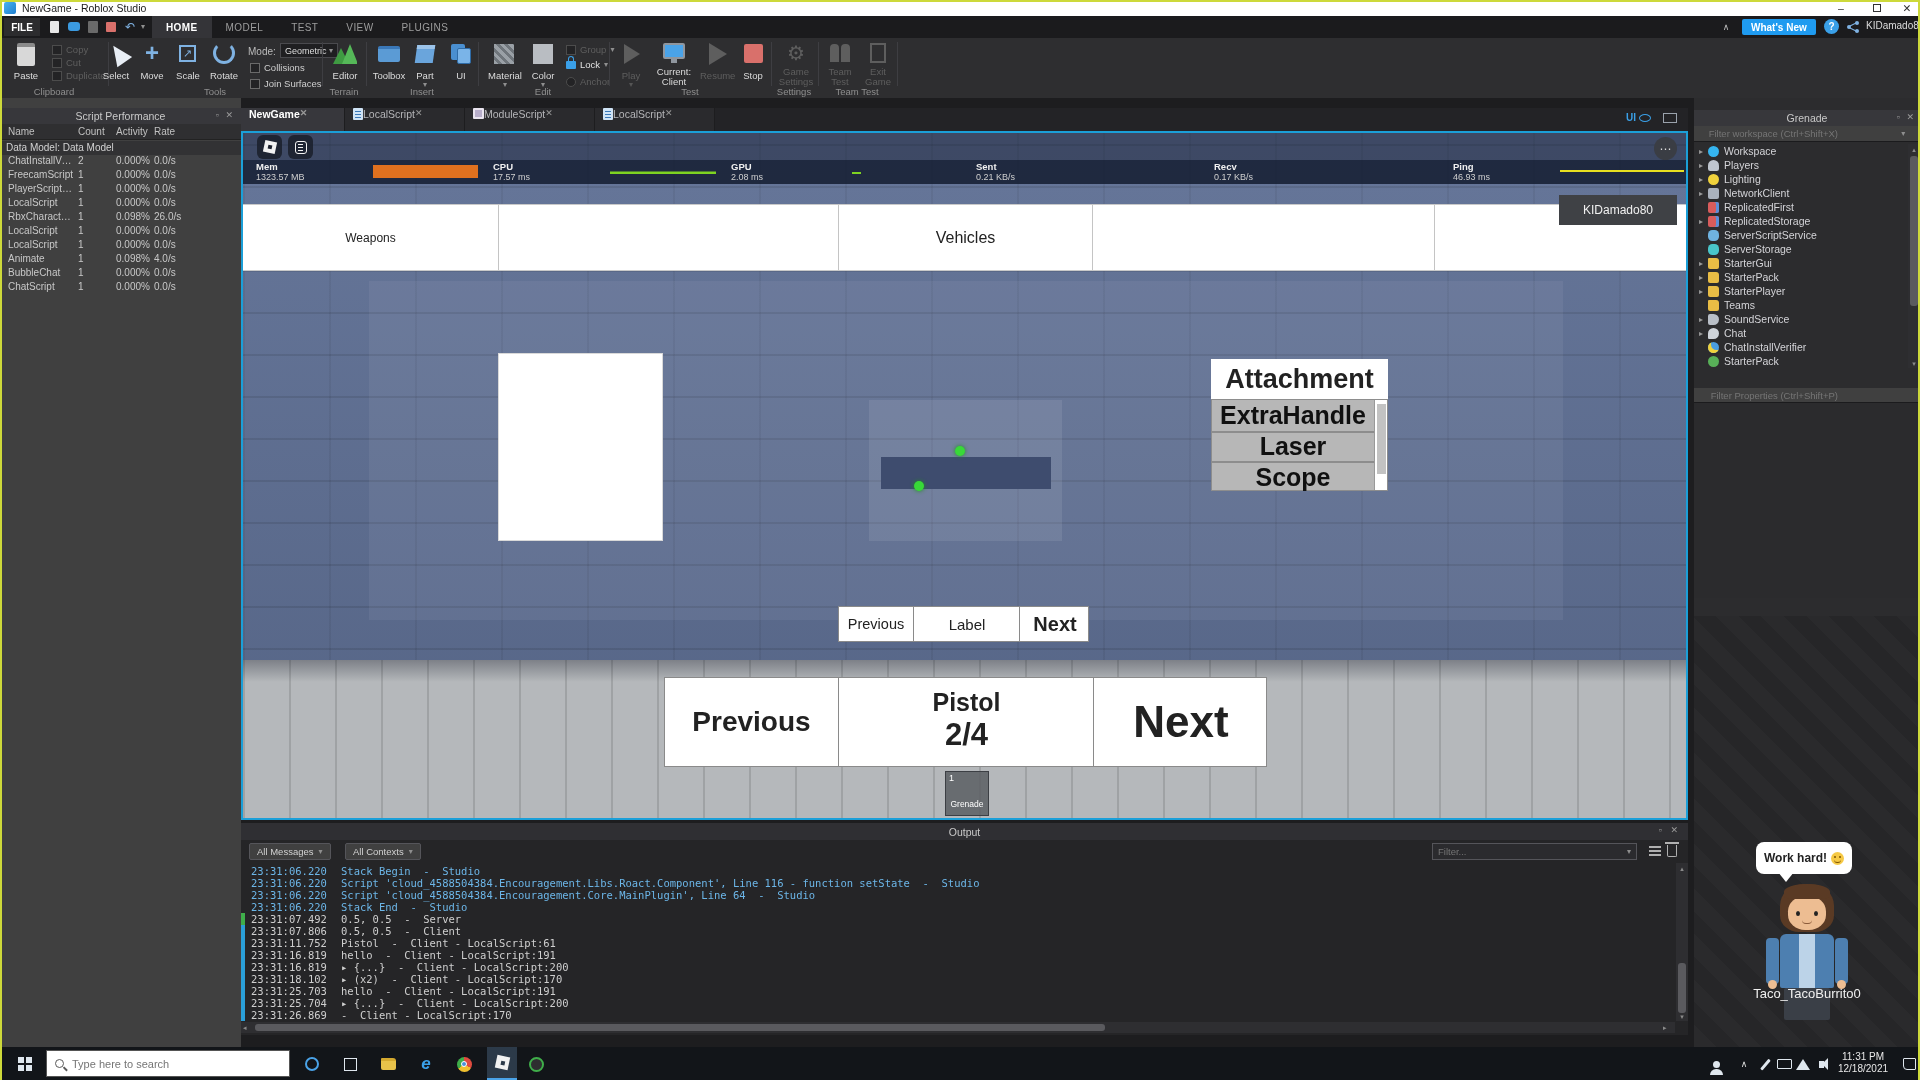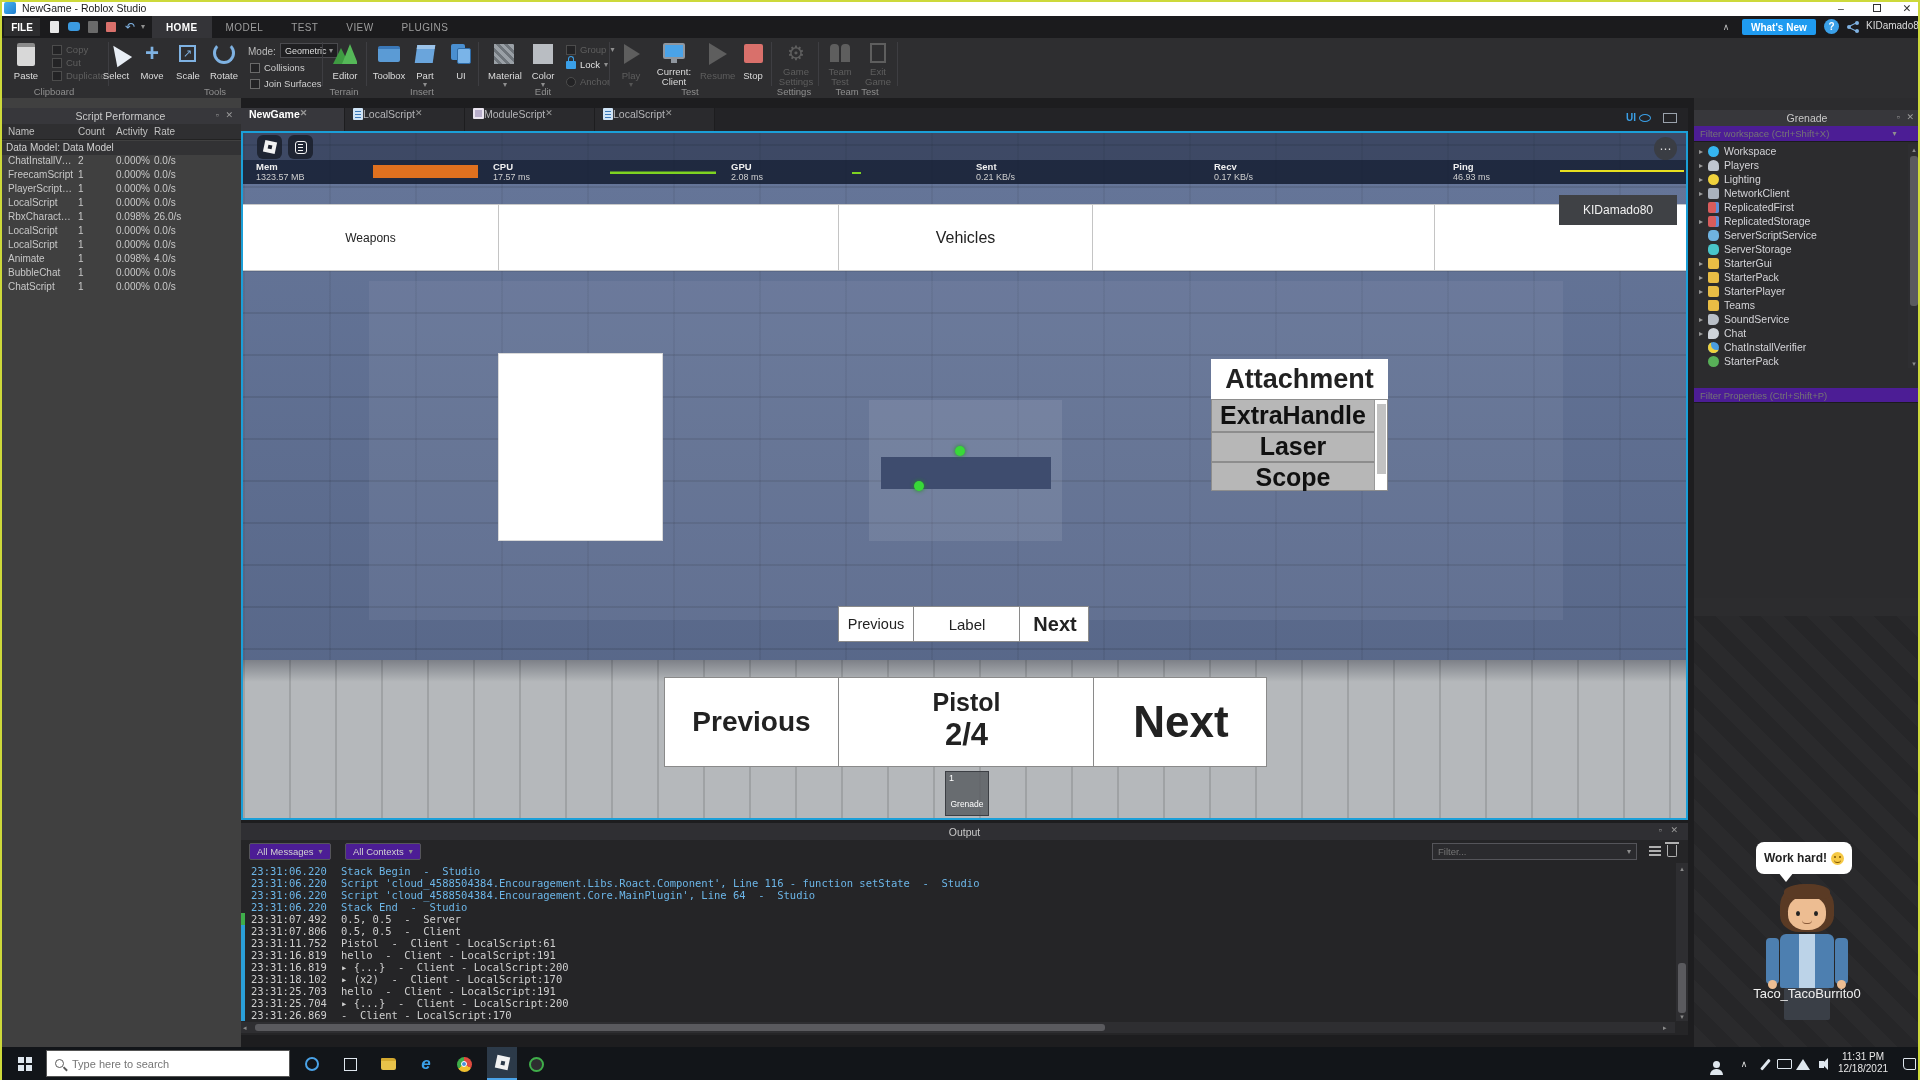--- a/index.html
+++ b/index.html
@@ -22,21 +22,21 @@
   .rib-lbl{position:absolute;top:48px;height:12px;width:90px;text-align:center;color:#8f8f8f;font-size:9.5px}
   .big-lbl{position:absolute;top:30px;width:100%;text-align:center;font-size:9.5px;color:#dcdcdc}
   .dis{color:#5e5e5e!important}
   .smallrow{position:absolute;font-size:9.5px;color:#5e5e5e;display:flex;align-items:center;gap:4px}
   .chk{width:10px;height:10px;border:1px solid #6a6a6a;background:#232325;display:inline-block}
   .caret{color:#8f8f8f;font-size:8px;line-height:1}
 
   
   .phdr{background:#37373b;color:#c9c9c9;font-size:10.5px;display:flex;align-items:center;justify-content:center;position:relative}
   .phdr .hico{position:absolute;color:#9a9a9a;font-size:9px;top:2px}
-  .filterbox{background:#4c1d95;border-bottom:1px solid #1b1b1d;color:#6f6f74;font-size:9.5px;display:flex;align-items:center;padding:0 6px;justify-content:flex-start}
+  .filterbox{background:#404040;border-bottom:1px solid #1b1b1d;color:#6f6f74;font-size:9.5px;display:flex;align-items:center;padding:0 6px;justify-content:center}
   input.flt{background:transparent;border:none;outline:none;color:#8a8a8a;font-size:9.5px;width:90%;font-family:"Liberation Sans",sans-serif}
 
   
   #leftpanel{left:0;top:98px;width:241px;height:949px;background:#404040}
   .sp-cell{position:absolute;font-size:10px;color:#c8c8c8;white-space:nowrap;overflow:hidden}
   .sp-row{position:absolute;left:0;width:241px;height:14px}
 
   
   #tabsbar{left:241px;top:108px;width:1447px;height:23px;background:#232326}
   .dtab{position:absolute;top:0;height:23px;display:flex;align-items:flex-start;padding:0 8px;background:#2a2a2d;color:#b5b5b8;font-size:10.5px;border-right:1px solid #1d1d1f}
@@ -54,21 +54,21 @@
       repeating-linear-gradient(0deg,rgba(0,0,0,.10) 0 2px,transparent 2px 42px),
       repeating-linear-gradient(90deg,rgba(0,0,0,.06) 0 2px,transparent 2px 86px)}
   .statlbl{font-weight:bold;font-size:9.5px;color:#f0f0f0;line-height:10px}
   .statval{font-size:9px;color:#cfcfcf;line-height:10px}
   .hudwhite{background:#fff;color:#222}
   .cell{position:absolute;top:0;height:100%;display:flex;align-items:center;justify-content:center}
   .gdot{position:absolute;width:10px;height:10px;border-radius:50%;background:#38d938;box-shadow:0 0 4px #1f8f1f}
 
   
   #output{left:241px;top:823px;width:1447px;height:212px;background:#252527}
-  .obtn{position:absolute;top:20px;height:17px;background:#4c1d95;border:1px solid #55555a;border-radius:2px;color:#d2d2d2;font-size:9.5px;display:flex;align-items:center;gap:5px;padding:0 7px}
+  .obtn{position:absolute;top:20px;height:17px;background:#404040;border:1px solid #55555a;border-radius:2px;color:#d2d2d2;font-size:9.5px;display:flex;align-items:center;gap:5px;padding:0 7px}
   .log-line{position:absolute;left:0;width:1430px;height:12px;font-family:"DejaVu Sans Mono",monospace;font-size:10.5px;line-height:12px;color:#cfcfcf}
   .log-line[data-kind="info"]{color:#6cb6e8}
   .log-strip{position:absolute;left:0;top:0;width:4px;height:12px}
   .log-strip[data-channel="server"]{background:#3fae4a}
   .log-strip[data-channel="client"]{background:#2a9fd8}
   .log-time{position:absolute;left:10px;top:0;white-space:pre}
   .log-text{position:absolute;left:100px;top:0;white-space:pre}
   .sbar{background:#2e2e31}
   .sthumb{background:#5a5a5e;border-radius:3px}
   .sarrow{color:#8a8a8a;font-size:7px;line-height:1}

